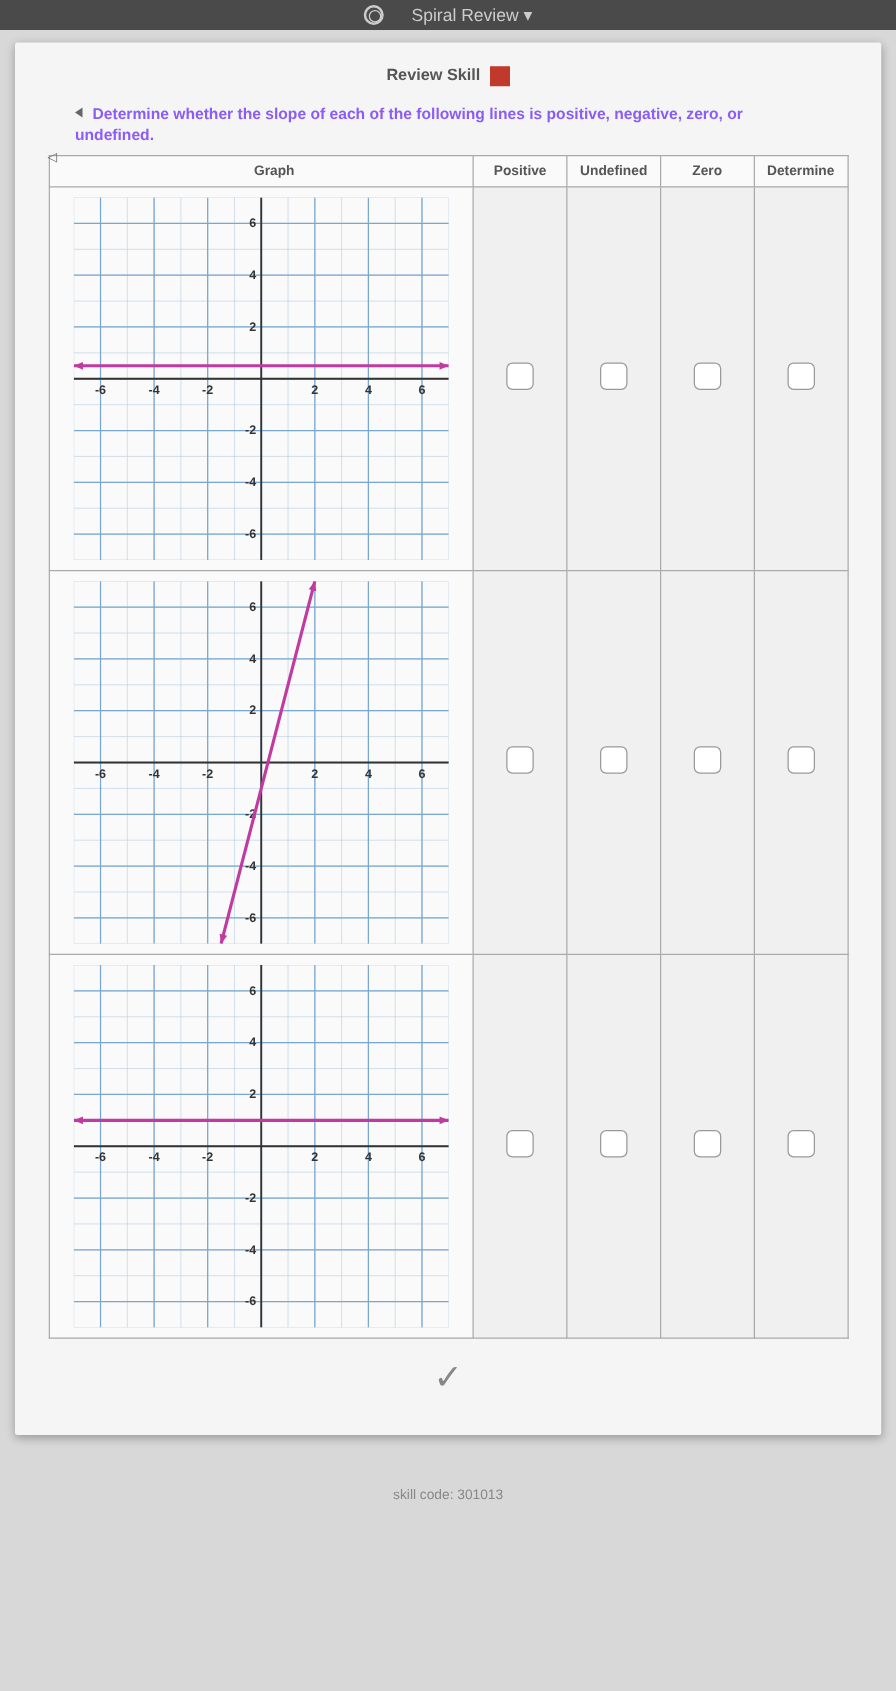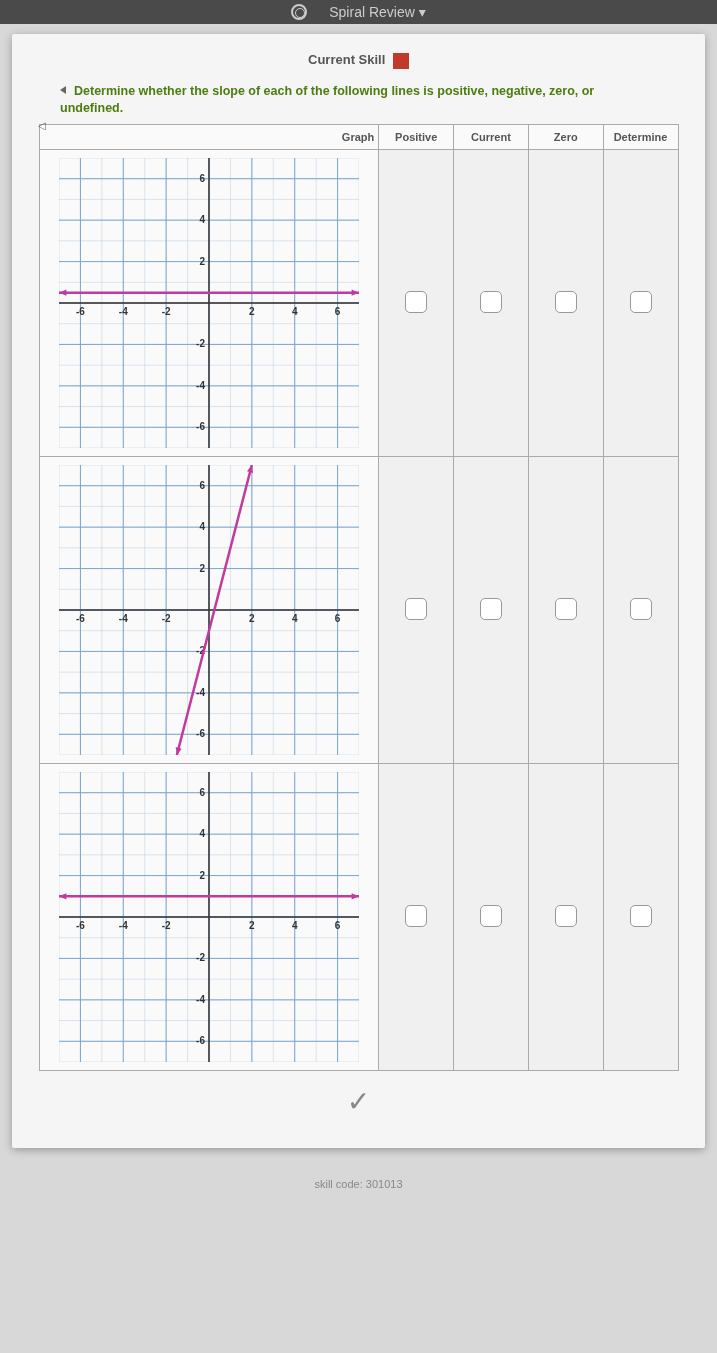--- a/index.html
+++ b/index.html
@@ -45,21 +45,21 @@
   }
   .skill-badge {
     display: inline-block;
     width: 16px; height: 16px;
     background: #c0392b;
     vertical-align: middle;
     margin-left: 4px;
   }
   .instruction {
     font-size: 12.5px;
-    color: #4d7c0f;
+    color: #8b5cf6;
     font-weight: bold;
     padding: 0 40px;
     line-height: 1.4;
     margin-bottom: 6px;
   }
   .instruction .audio-icon, .sub-instruction .audio-icon {
     display: inline-block;
     width: 10px; height: 10px;
     position: relative;
     margin-right: 4px;
@@ -92,21 +92,21 @@
     font-weight: bold;
     text-align: center;
     vertical-align: middle;
   }
   .answer-table th {
     padding: 6px 4px;
     background: #fafafa;
     text-align: center;
   }
   .answer-table th:first-child {
-    text-align: right;
+    text-align: center;
     padding-left: 25px;
   }
   .graph-cell {
     width: 340px;
     padding: 8px 4px !important;
     background: #fafafa;
   }
   .opt-cell {
     width: 75px;
     background: #f0f0f0;
@@ -131,57 +131,57 @@
   }
   .check-icon {
     display: inline-block;
     font-size: 28px;
     color: #888;
   }
   .skill-code {
     text-align: center;
     font-size: 11px;
     color: #888;
-    margin-top: 30px;
+    margin-top: 42px;
   }
   .side-audio {
     position: absolute;
     left: 18px;
     margin-top: -4px;
     font-size: 10px;
     color: #666;
   }
 </style>
 </head>
 <body>
 
 <div class="top-bar">
   <span class="spiral-icon"></span>
   <span>Spiral Review ▾</span>
 </div>
 
 <div class="page">
 
   <div class="current-skill">
-    <span>Current Skill</span>
+    <span>Review Skill</span>
     <span class="skill-badge"></span>
   </div>
 
   <div class="instruction">
     <span class="audio-icon"></span><span>Determine whether the slope of each of the following lines is positive, negative, zero, or undefined.</span>
   </div>
 
   <div style="position:relative;">
     <span class="side-audio">◁</span>
     <table class="answer-table">
       <thead>
         <tr>
           <th>Graph</th>
           <th>Positive</th>
-          <th>Current</th>
+          <th>Undefined</th>
           <th>Zero</th>
           <th>Determine</th>
         </tr>
       </thead>
       <tbody id="graph-rows">
           <tr>
             <td class="graph-cell">
               <div class="graph-wrap">
                 <svg class="grid" width="300" height="290">
                   <g stroke="#b8cde0" stroke-width="0.5">

